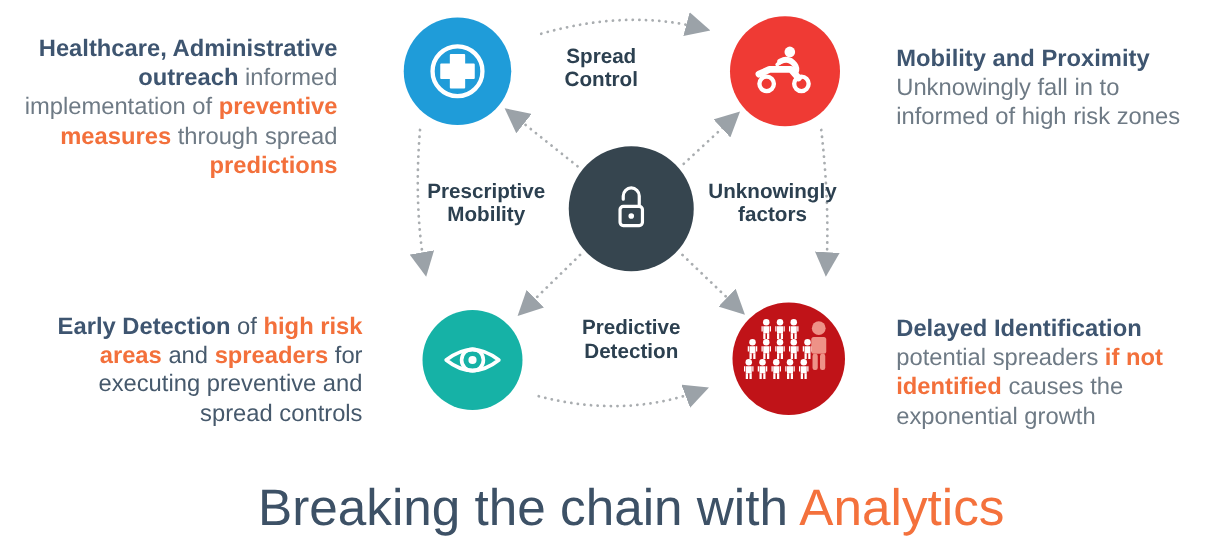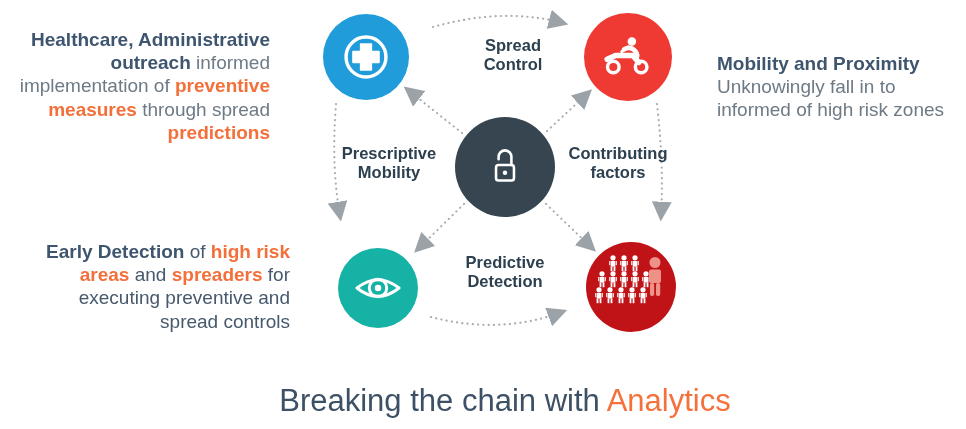--- a/index.html
+++ b/index.html
@@ -9,42 +9,42 @@
   }
   .abs{position:absolute;}
   
   .note{font-size:19px;line-height:1.22;color:#6e7a85;}
   .note .b{font-weight:bold;color:#3e5570;}
   .note .g{color:#6e7a85;}
   .note .n{color:#46596c;}
   .note .o{font-weight:bold;color:#f3703b;}
   .note .hd{display:block;font-weight:bold;color:#3e5570;}
   #note-tl{left:6px;top:28px;width:264px;text-align:right;}
-  #note-tr{left:717px;top:52px;width:246px;text-align:left;}
-  #note-bl{left:30px;top:240px;width:260px;text-align:right;}
+  #note-tr{left:717px;top:36px;width:246px;text-align:left;}
+  #note-bl{left:30px;top:250px;width:260px;text-align:right;}
   #note-br{left:717px;top:252px;width:238px;text-align:left;}
   
   .node{border-radius:50%;display:flex;align-items:center;justify-content:center;}
   #node-center{left:455px;top:117px;width:100px;height:100px;background:#36454f;}
   #node-tl{left:323px;top:14px;width:86px;height:86px;background:#1f9cd9;}
   #node-tr{left:584px;top:13px;width:88px;height:88px;background:#ef3a34;}
   #node-bl{left:338px;top:248px;width:80px;height:80px;background:#16b2a6;}
   #node-br{left:586px;top:242px;width:90px;height:90px;background:#c01318;}
   
   .dlabel{font-weight:bold;font-size:16.5px;line-height:1.18;color:#2c4050;
           text-align:center;white-space:pre-line;width:130px;}
-  #dlabel-top{left:448px;top:36px;}
+  #dlabel-top{left:416px;top:36px;}
   #dlabel-left{left:324px;top:144px;}
   #dlabel-right{left:553px;top:144px;}
   #dlabel-bottom{left:440px;top:253px;}
   
   #connectors{left:0;top:0;}
   
   #title{left:0;top:383px;width:100%;box-sizing:border-box;padding-left:44px;
-         text-align:center;font-size:31px;color:#3d5166;}
+         text-align:center;font-size:41px;color:#3d5166;}
   #title .o{color:#f4713c;}
 </style>
 </head>
 <body>
 
 <div id="canvas">
 
   <svg id="connectors" class="abs" width="966" height="429" viewBox="0 0 966 429">
     <defs>
       <marker id="ah" markerWidth="9" markerHeight="9" refX="6.5" refY="4.5" orient="auto">
@@ -68,20 +68,23 @@
   </div>
 
   <div id="note-tr" class="abs note">
     <span class="hd">Mobility and Proximity</span><span class="g">Unknowingly fall in to informed of high risk zones</span>
   </div>
 
   <div id="note-bl" class="abs note">
     <span class="b">Early Detection</span><span class="n"> of </span><span class="o">high risk areas</span><span class="n"> and </span><span class="o">spreaders</span><span class="n"> for executing preventive and spread controls</span>
   </div>
 
+  <div id="note-br" class="abs note">
+    <span class="hd">Delayed Identification</span><span class="g">potential spreaders </span><span class="o">if not identified</span><span class="g"> causes the exponential growth</span>
+  </div>
 
   <div id="node-tl" class="abs node">
     <svg width="66" height="66" viewBox="0 0 86 86">
       <circle cx="43" cy="43" r="26" fill="none" stroke="#ffffff" stroke-width="4.5"></circle>
       <path d="M 36 26 h 14 v 10 h 10 v 14 h -10 v 10 h -14 v -10 h -10 v -14 h 10 z" fill="#ffffff" stroke="#ffffff" stroke-width="2" stroke-linejoin="round"></path>
     </svg>
   </div>
 
   <div id="node-tr" class="abs node">
     <svg width="68" height="68" viewBox="0 0 88 88">
@@ -145,21 +148,21 @@
         <rect x="64" y="41" width="4.2" height="13" rx="1.8"></rect>
         <rect x="70" y="41" width="4.2" height="13" rx="1.8"></rect>
       </g>
     </svg>
   </div>
 
   <div id="dlabel-top" class="abs dlabel">Spread
 Control</div>
   <div id="dlabel-left" class="abs dlabel">Prescriptive
 Mobility</div>
-  <div id="dlabel-right" class="abs dlabel">Contributing
+  <div id="dlabel-right" class="abs dlabel">Unknowingly
 factors</div>
   <div id="dlabel-bottom" class="abs dlabel">Predictive
 Detection</div>
 
   <div id="title" class="abs">
     <span>Breaking the chain with </span><span class="o">Analytics</span>
   </div>
 
 </div>
 

